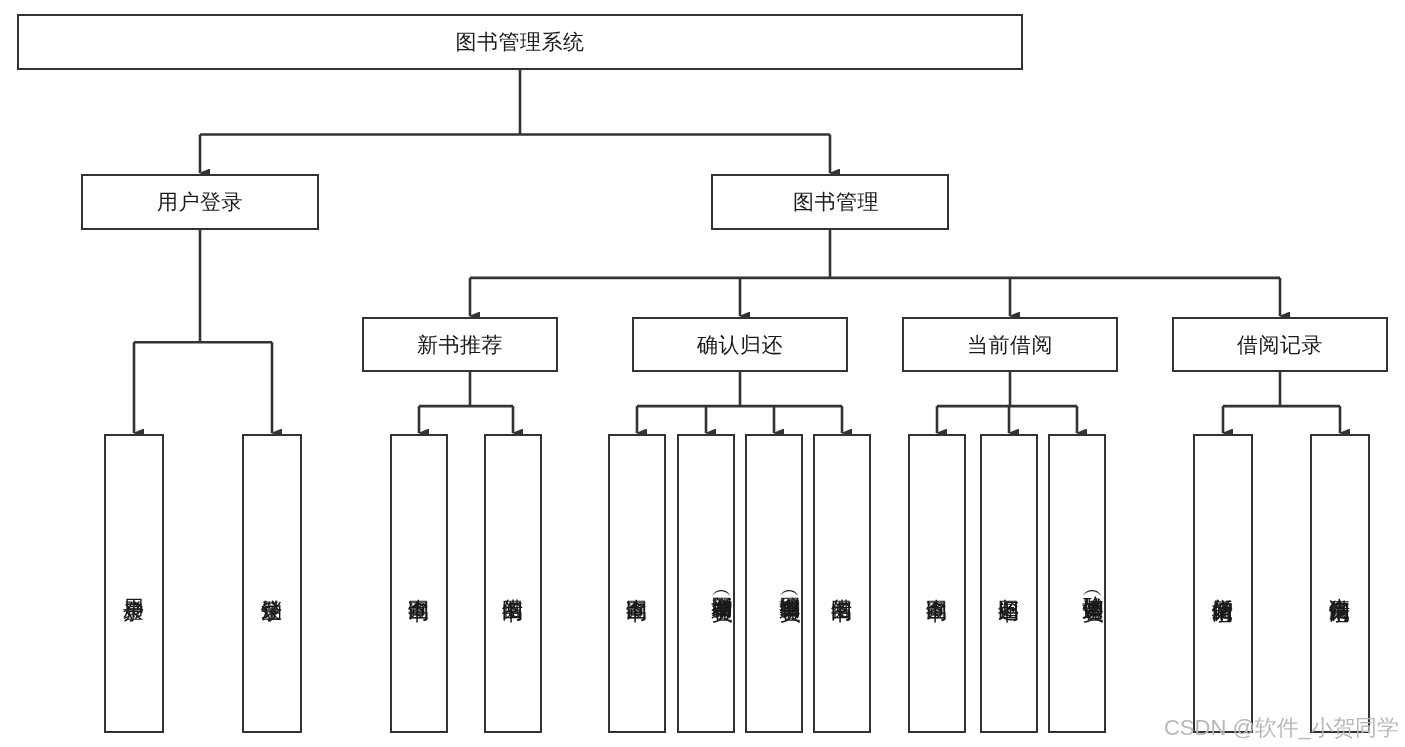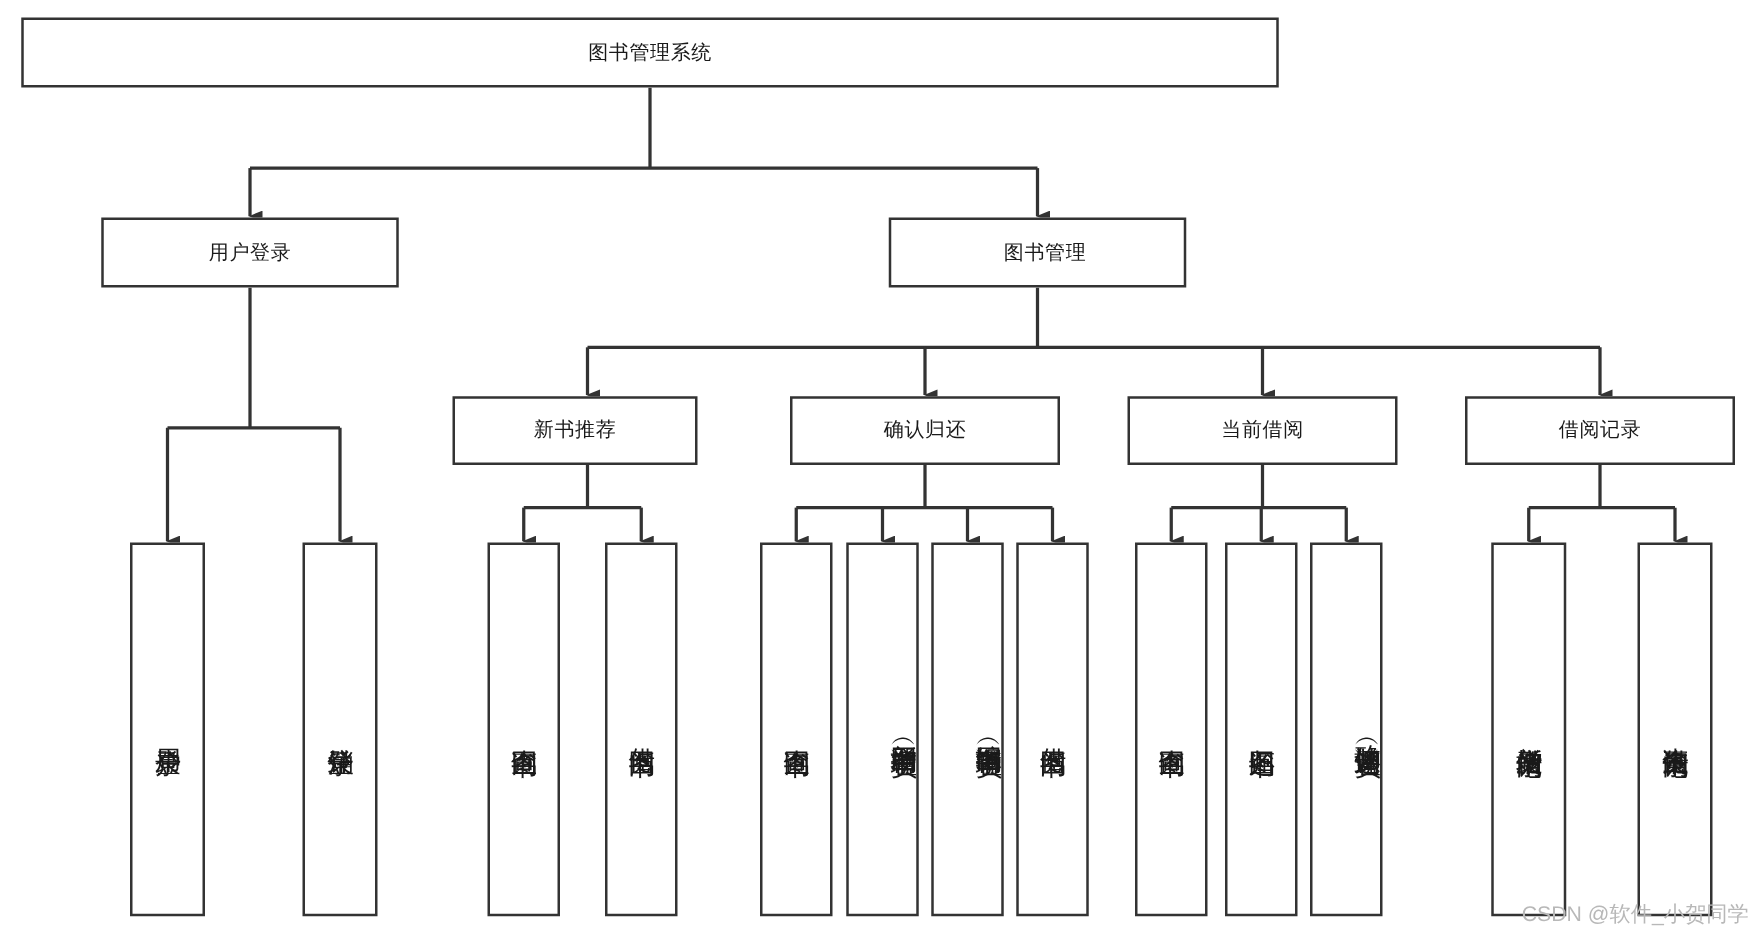--- a/index.html
+++ b/index.html
@@ -31,21 +31,21 @@
     position: absolute;
     box-sizing: border-box;
     background: #ffffff;
     border: 2px solid #333333;
     display: flex;
     align-items: center;
     justify-content: center;
     color: #1a1a1a;
   }
   .node.horizontal {
-    font-size: 16px;
+    font-size: 21px;
     letter-spacing: 0.5px;
   }
   .node.vertical {
     writing-mode: vertical-rl;
     text-orientation: upright;
     font-size: 21px;
     letter-spacing: 1px;
     padding-top: 6px;
     padding-bottom: 6px;
     align-items: center;
@@ -56,21 +56,21 @@
     align-items: flex-start;
   }
   .node-label {
     display: block;
     white-space: nowrap;
   }
   .watermark {
     position: absolute;
     right: 6px;
     bottom: 4px;
-    font-size: 17px;
+    font-size: 22px;
     color: #b8b8b8;
     white-space: nowrap;
     font-family: "Liberation Sans", "DejaVu Sans", sans-serif;
   }
 </style>
 </head>
 <body>
 
 <div id="diagram-root">
 

